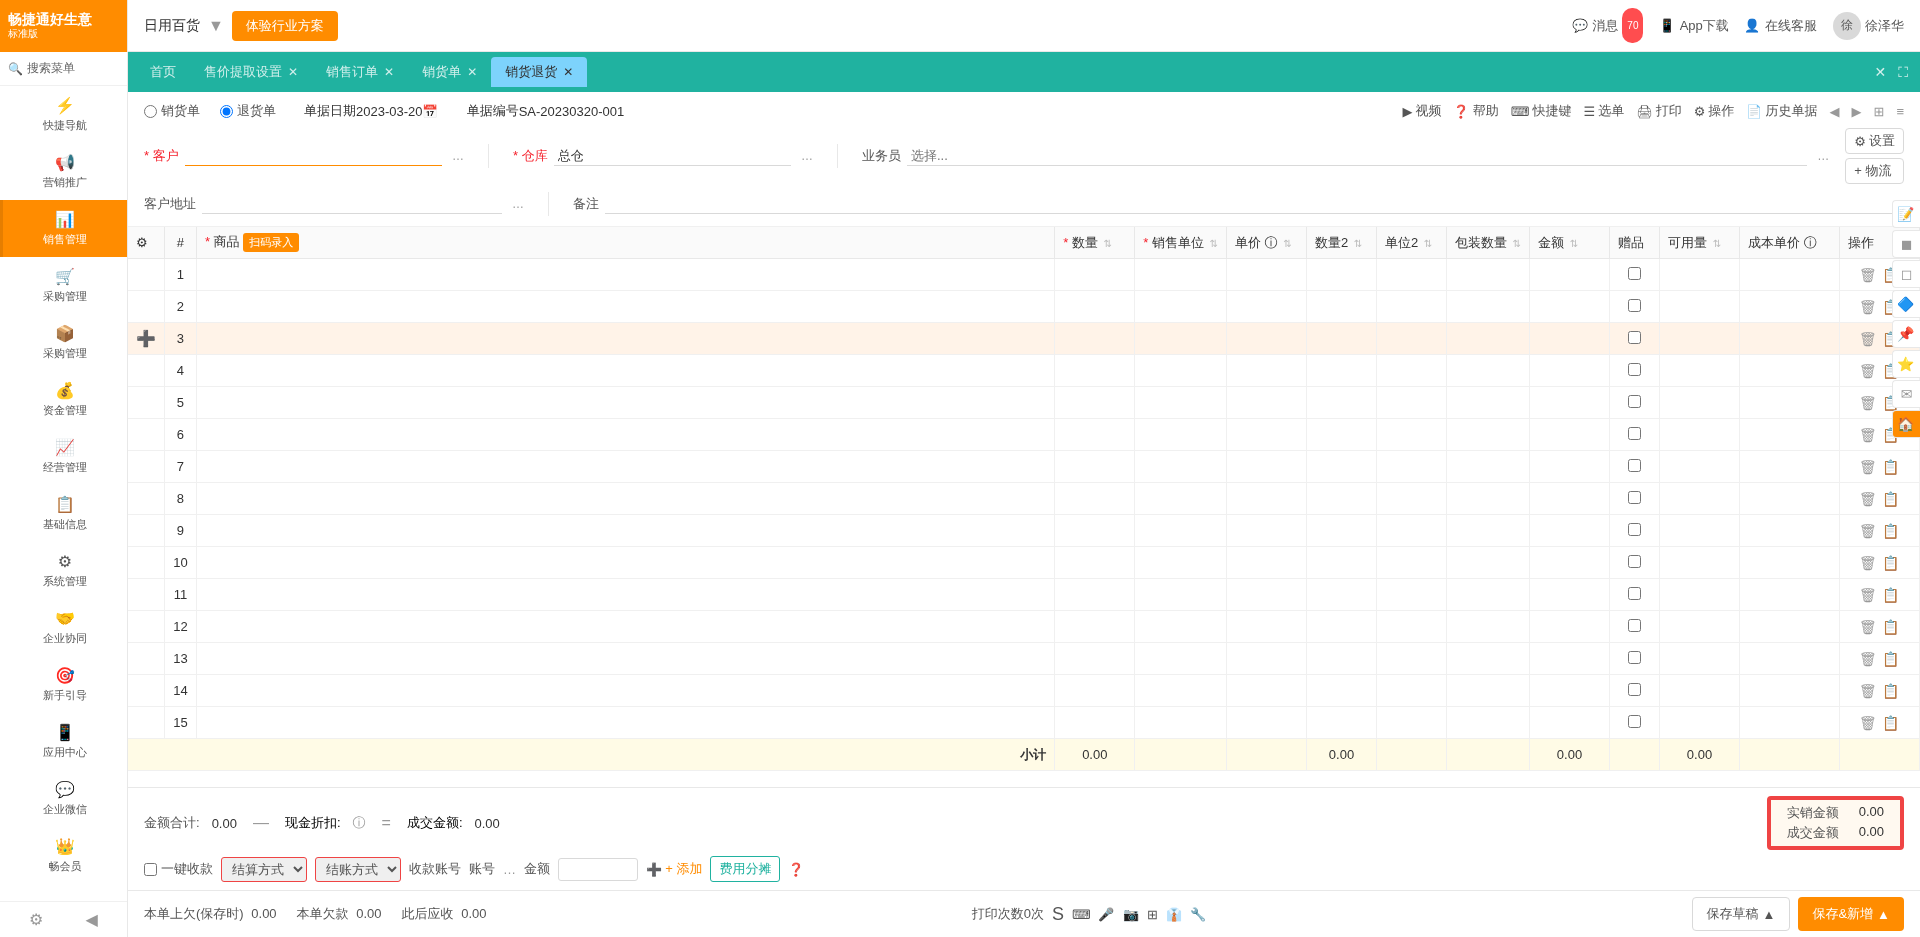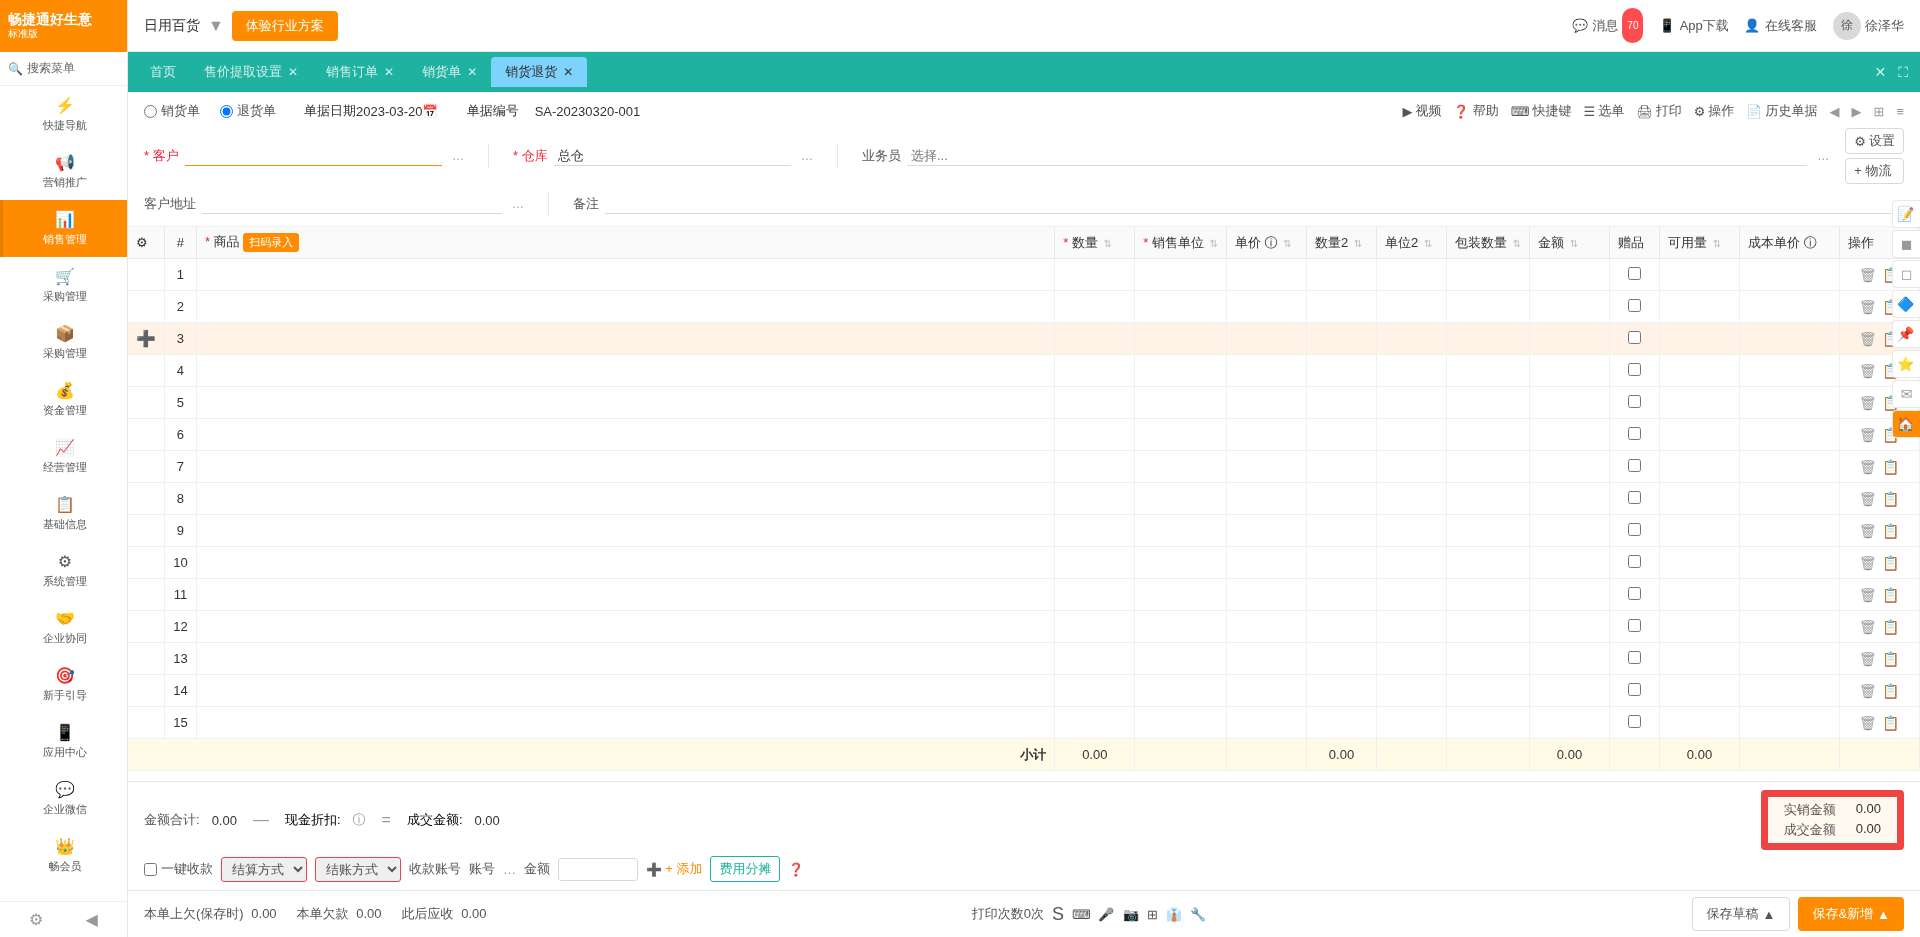--- a/index.html
+++ b/index.html
@@ -43,21 +43,21 @@
     .tabs-action-btn { color: rgba(255,255,255,0.8); cursor: pointer; font-size: 14px; padding: 2px 4px; }
 
     
     .form-area { background: #fff; padding: 10px 16px; border-bottom: 1px solid #f0f0f0; }
     .form-row { display: flex; align-items: center; gap: 8px; margin-bottom: 8px; }
     .form-row:last-child { margin-bottom: 0; }
     .radio-label { display: flex; align-items: center; gap: 4px; cursor: pointer; font-size: 13px; color: #555; }
     .radio-label input { cursor: pointer; }
     .date-field { display: flex; align-items: center; margin-left: 20px; color: #333; }
     .date-value { color: #333; }
-    .doc-no-field { display: flex; align-items: center; gap: 16px; margin-left: 20px; color: #333; }
+    .doc-no-field { display: flex; align-items: center; gap: 0; margin-left: 20px; color: #333; }
     .toolbar-btn { display: flex; align-items: center; gap: 3px; cursor: pointer; color: #555; font-size: 12px; }
     .form-field { display: flex; align-items: center; gap: 6px; flex: 1; }
     .form-field label { color: #f5222d; font-size: 13px; white-space: nowrap; }
     .form-field label.optional { color: #555; }
     .form-input { border: none; border-bottom: 1px solid #d9d9d9; padding: 2px 4px; flex: 1; outline: none; font-size: 13px; min-width: 120px; color: #333; }
     .form-ellipsis { color: #999; cursor: pointer; font-size: 12px; margin-left: 4px; }
     .form-field-divider { width: 1px; background: #e8e8e8; height: 24px; margin: 0 16px; }
 
     .side-btns { display: flex; flex-direction: column; gap: 4px; margin-left: 8px; }
     .side-btn { border: 1px solid #d9d9d9; background: #fff; padding: 3px 8px; border-radius: 4px; cursor: pointer; font-size: 12px; color: #555; display: flex; align-items: center; gap: 3px; }
@@ -823,21 +823,21 @@
   <div class="bottom-area">
     <div class="bottom-row1">
       <span class="calc-field">金额合计:</span>
       <span class="calc-value" style="margin-left:4px">0.00</span>
       <span class="minus-icon" style="margin:0 8px">—</span>
       <span>现金折扣:</span>
       <span style="cursor:pointer;color:#999;margin-left:4px">ⓘ</span>
       <span class="equals-icon" style="margin:0 8px">=</span>
       <span>成交金额:</span>
       <span class="transaction-amount" style="margin-left:4px">0.00</span>
-      <div style="margin-left:auto;display:flex;flex-direction:column;gap:2px;background:#fff9f0;border:7px solid #ef4444;border-radius:4px;padding:4px 16px;">
+      <div style="margin-left:auto;display:flex;flex-direction:column;gap:2px;background:#fff9f0;border:4px solid #ef4444;border-radius:4px;padding:4px 16px;">
         <div class="summary-row">
           <span>实销金额</span>
           <span class="summary-value">0.00</span>
         </div>
         <div class="summary-row">
           <span>成交金额</span>
           <span class="summary-value">0.00</span>
         </div>
       </div>
     </div>

